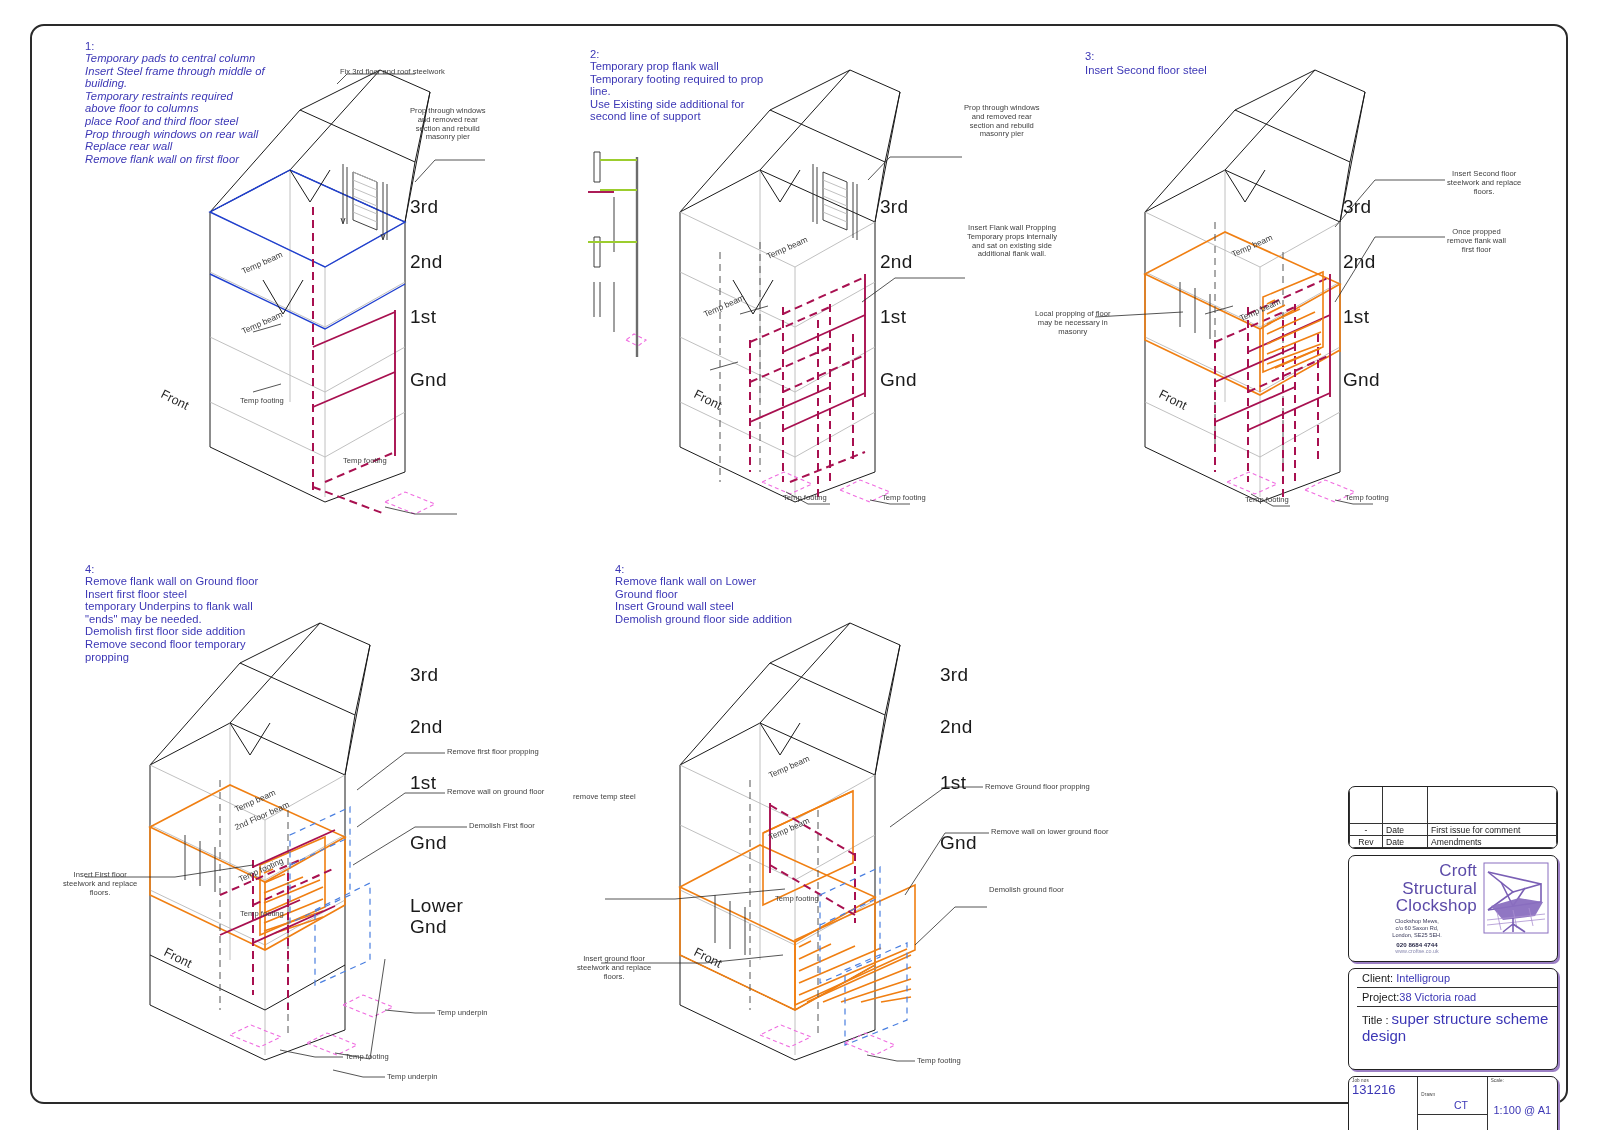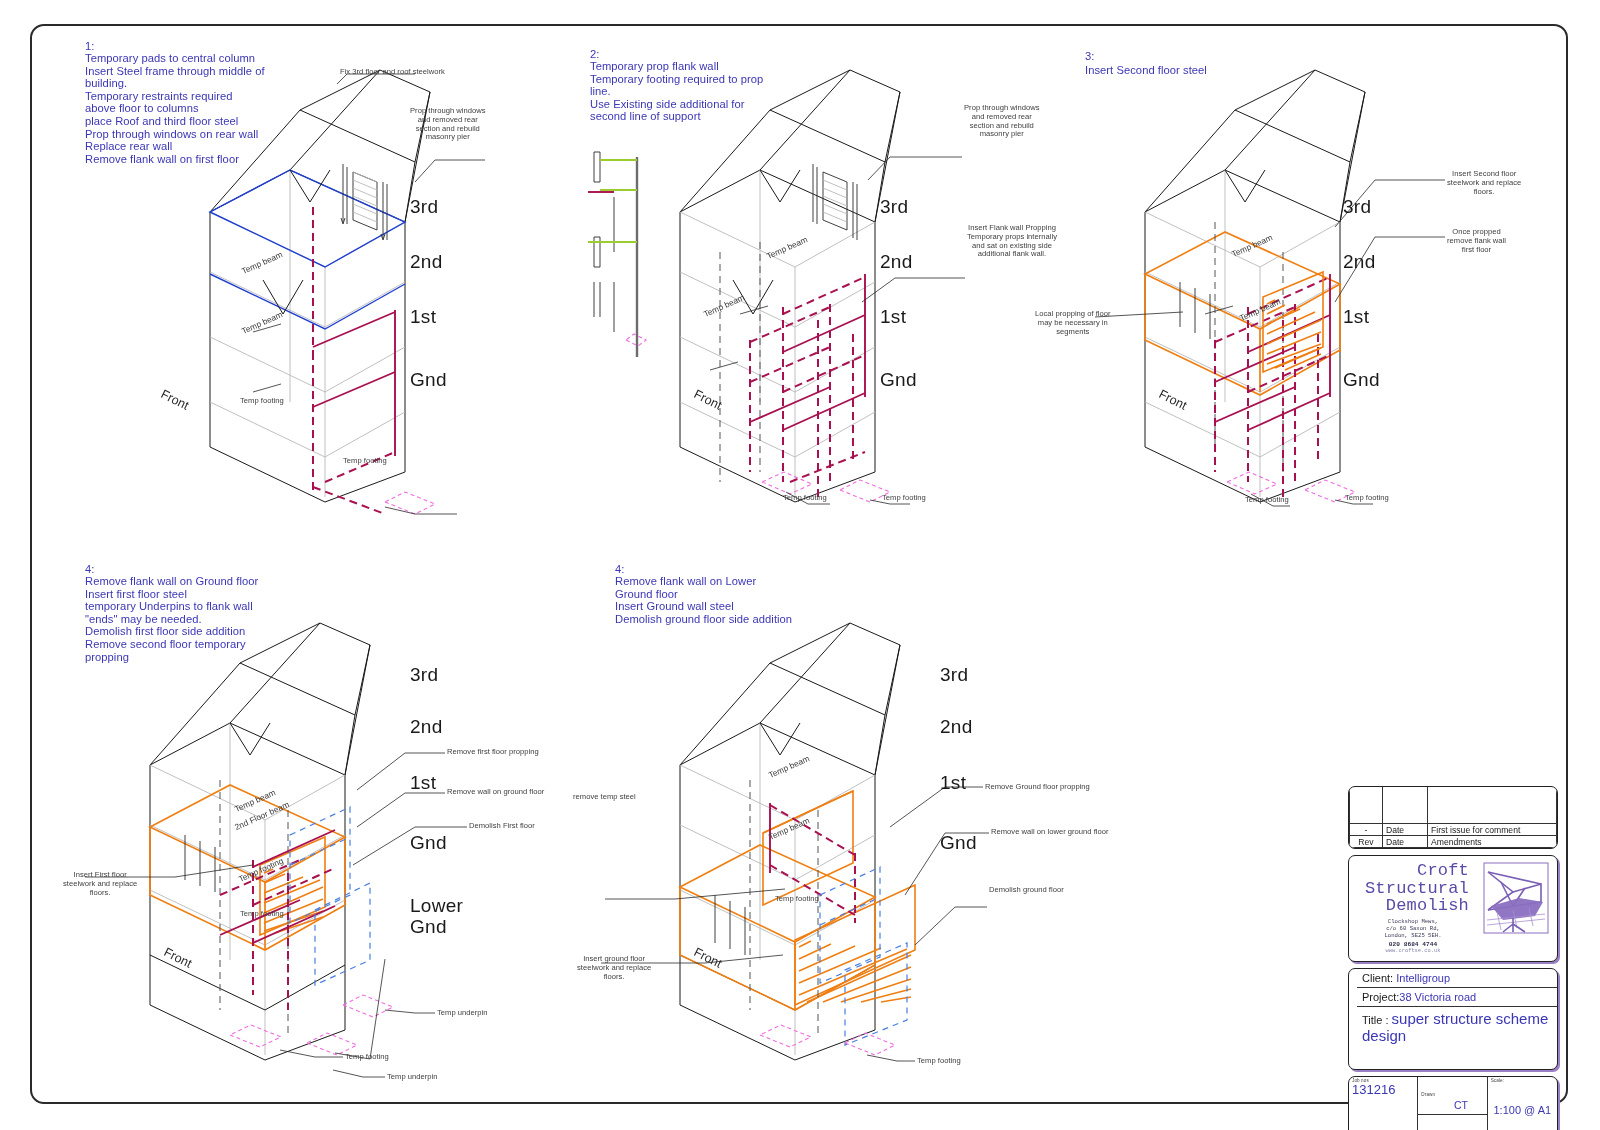--- a/index.html
+++ b/index.html
@@ -60,21 +60,21 @@
   .gval.sm{font-size:10.5px;text-align:center;margin-top:20px;}
   .gval.ctr{text-align:center;}
 </style>
 </head>
 <body>
 
 <div id="sheet">
   <div id="border"></div>
 
   <div class="panel" style="left:85px;top:52px;width:480px;height:470px;">
-    <div class="note" style="left:0;top:0;position:absolute;">Temporary pads to central column
+    <div class="note" style="left:0;top:0;position:absolute;font-style:italic;">Temporary pads to central column
 Insert Steel frame through middle of
 building.
 Temporary restraints required
 above floor to columns
 place Roof and third floor steel
 Prop through windows on rear wall
 Replace rear wall
 Remove flank wall on first floor</div>
     <div class="note" style="left:0;top:-12px;position:absolute;">1:</div>
 
@@ -316,21 +316,21 @@
     <div class="front" style="left:78px;top:335px;transform:rotate(27deg);">Front</div>
 
     <div class="callout" style="left:362px;top:118px;">Insert Second floor
 steelwork and replace
 floors.</div>
     <div class="callout" style="left:362px;top:176px;">Once propped
 remove flank wall
 first floor</div>
     <div class="callout" style="left:-50px;top:258px;">Local propping of floor
 may be necessary in
-segments</div>
+masonry</div>
     <div class="callout" style="left:160px;top:444px;">Temp footing</div>
     <div class="callout" style="left:260px;top:442px;">Temp footing</div>
     <div class="rot" style="left:145px;top:198px;transform:rotate(-24deg);">Temp beam</div>
     <div class="rot" style="left:153px;top:262px;transform:rotate(-24deg);">Temp beam</div>
   </div>
 
   <div class="panel" style="left:85px;top:565px;width:520px;height:520px;">
     <div class="note" style="left:0;top:-2px;position:absolute;">4:</div>
     <div class="note" style="left:0;top:10px;position:absolute;">Remove flank wall on Ground floor
 Insert first floor steel
@@ -533,25 +533,25 @@
         </tr>
         <tr>
           <td class="c1">Rev</td>
           <td class="c2">Date</td>
           <td>Amendments</td>
         </tr>
       </tbody>
         </table>
     </div>
 
-    <div class="tbbox tbshadow" style="margin-top:6px;padding:6px 8px 7px 8px;display:flex;gap:14px;font-family:Liberation Mono, monospace;">
+    <div class="tbbox tbshadow" style="margin-top:6px;padding:6px 8px 7px 8px;display:flex;gap:6px;">
       <div style="flex:1;">
         <div class="logoTitle">Croft</div>
         <div class="logoTitle">Structural</div>
-        <div class="logoTitle">Demolish</div>
+        <div class="logoTitle">Clockshop</div>
         <div class="logoAddr" style="margin-top:3px;">Clockshop Mews,
 c/o 60 Saxon Rd,
 London, SE25 5EH.</div>
         <div class="logoPhone" style="margin-top:2px;">020 8684 4744</div>
         <div class="logoWeb">www.croftse.co.uk</div>
       </div>
       <div style="width:66px;">
         <svg width="66" height="72" viewBox="0 0 66 72" style="position:relative;">
           <rect x="1" y="1" width="64" height="70" fill="none" stroke="#8a6fc0" stroke-width="1"></rect>
           <g stroke="#7a5fb5" stroke-width="1.6" fill="none">

